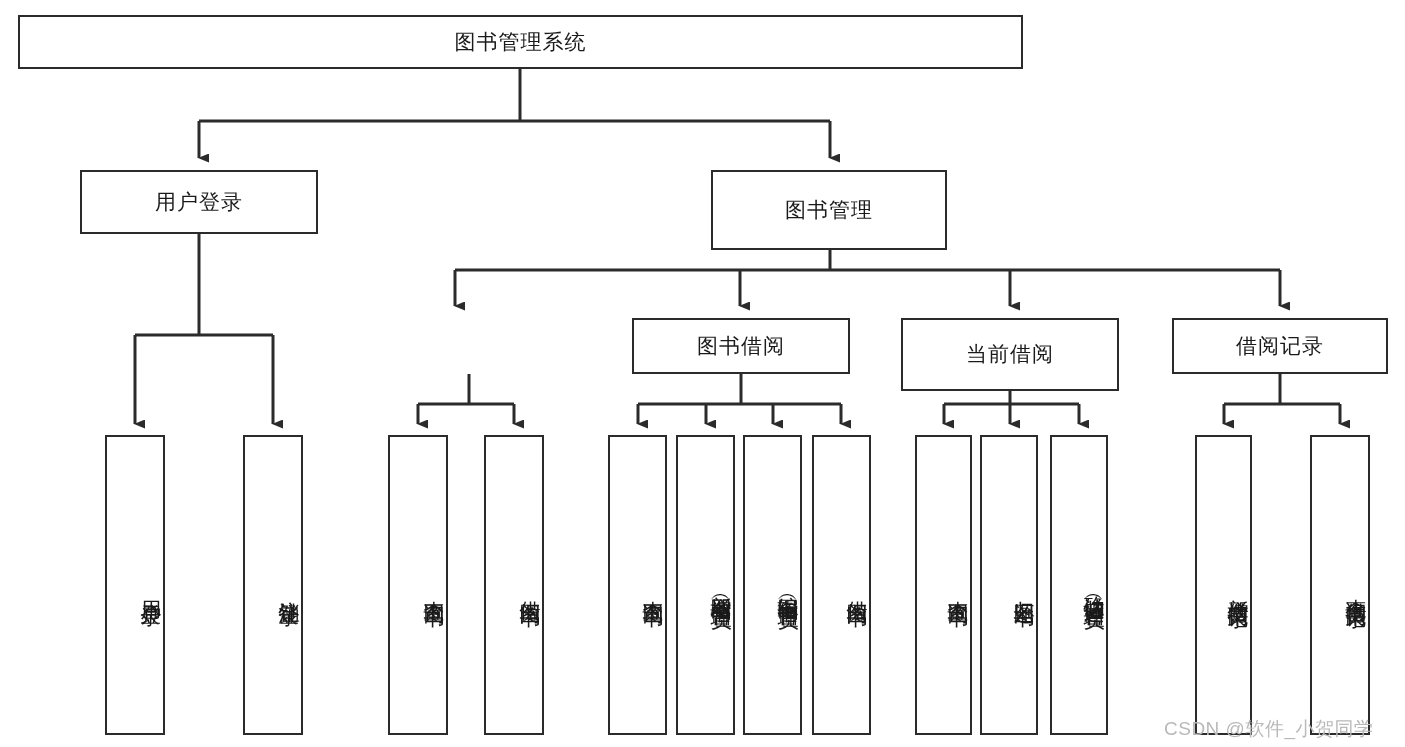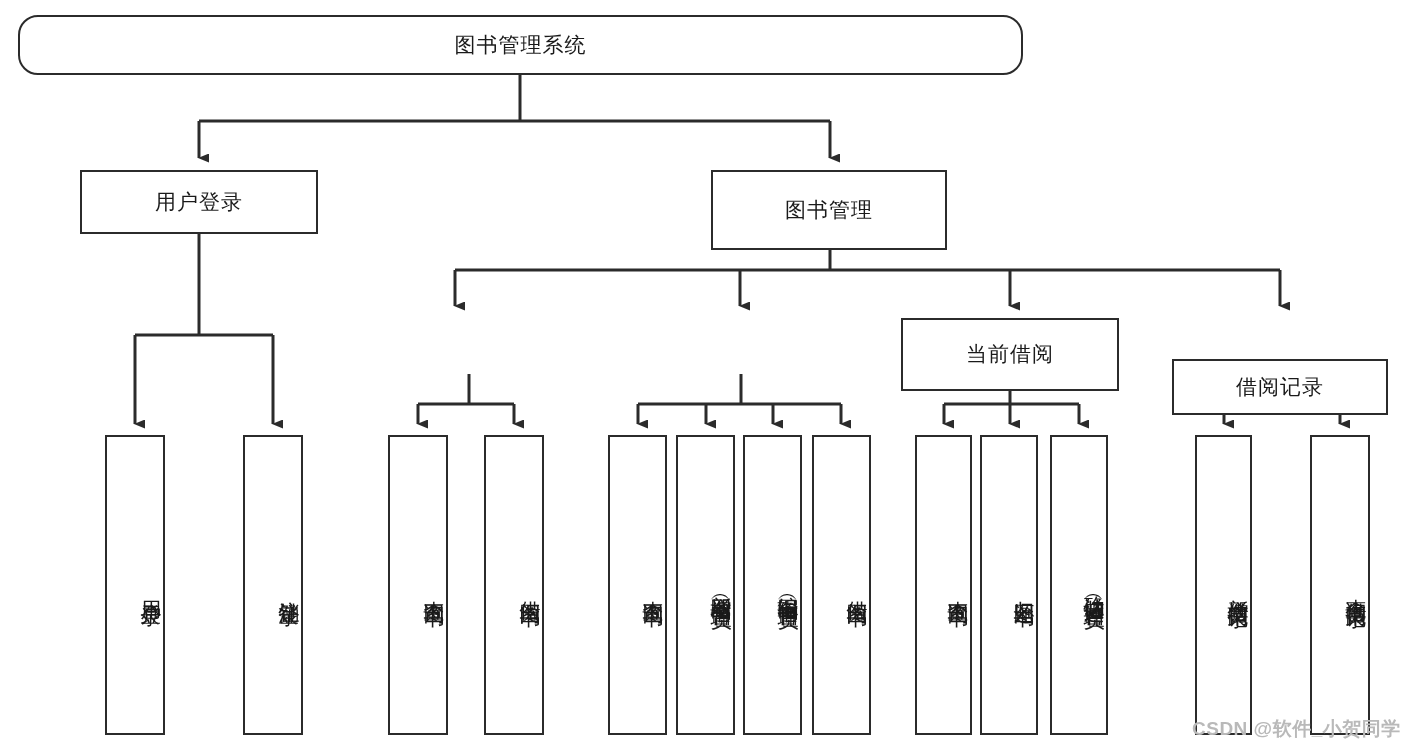--- a/index.html
+++ b/index.html
@@ -108,35 +108,38 @@
       <path d="M 1010 404 L 1010 424" marker-end="url(#arrowhead)"></path>
       <path d="M 1079 404 L 1079 424" marker-end="url(#arrowhead)"></path>
 
       <path d="M 1280 374 L 1280 404"></path>
       <path d="M 1224 404 L 1340 404"></path>
       <path d="M 1224 404 L 1224 424" marker-end="url(#arrowhead)"></path>
       <path d="M 1340 404 L 1340 424" marker-end="url(#arrowhead)"></path>
     </g>
   </svg>
 
-  <div class="node horizontal" style="left:18px; top:15px; width:1005px; height:60px;border-radius:20px;">
+  <div class="node horizontal" style="left:18px; top:15px; width:1005px; height:54px;">
     <span class="node-label">图书管理系统</span>
   </div>
 
   <div class="node horizontal" style="left:80px; top:170px; width:238px; height:64px;">
     <span class="node-label">用户登录</span>
   </div>
   <div class="node horizontal" style="left:711px; top:170px; width:236px; height:80px;">
     <span class="node-label">图书管理</span>
   </div>
 
+  <div class="node horizontal" style="left:632px; top:318px; width:218px; height:56px;">
+    <span class="node-label">图书借阅</span>
+  </div>
   <div class="node horizontal" style="left:901px; top:318px; width:218px; height:73px;">
     <span class="node-label">当前借阅</span>
   </div>
-  <div class="node horizontal" style="left:1172px; top:318px; width:216px; height:56px;margin-top:41px;">
+  <div class="node horizontal" style="left:1172px; top:318px; width:216px; height:56px;">
     <span class="node-label">借阅记录</span>
   </div>
 
   <div class="node vertical" style="left:105px; top:435px; width:60px; height:300px;">
     <span class="node-label">用户登录</span>
   </div>
   <div class="node vertical" style="left:243px; top:435px; width:60px; height:300px;">
     <span class="node-label">注销登录</span>
   </div>
   <div class="node vertical" style="left:388px; top:435px; width:60px; height:300px;">
@@ -166,17 +169,17 @@
   <div class="node vertical" style="left:1050px; top:435px; width:58px; height:300px;">
     <span class="node-label">确认归还（管理员）</span>
   </div>
   <div class="node vertical" style="left:1195px; top:435px; width:57px; height:300px;">
     <span class="node-label">新增借阅记录</span>
   </div>
   <div class="node vertical" style="left:1310px; top:435px; width:60px; height:300px;">
     <span class="node-label">查询借阅记录</span>
   </div>
 
-  <div class="watermark" style="left:1192px; top:716px;font-weight:bold;">
+  <div class="watermark" style="left:1164px; top:716px;">
     <span>CSDN @软件_小贺同学</span>
   </div>
 
 </div>
 
 </body></html>

